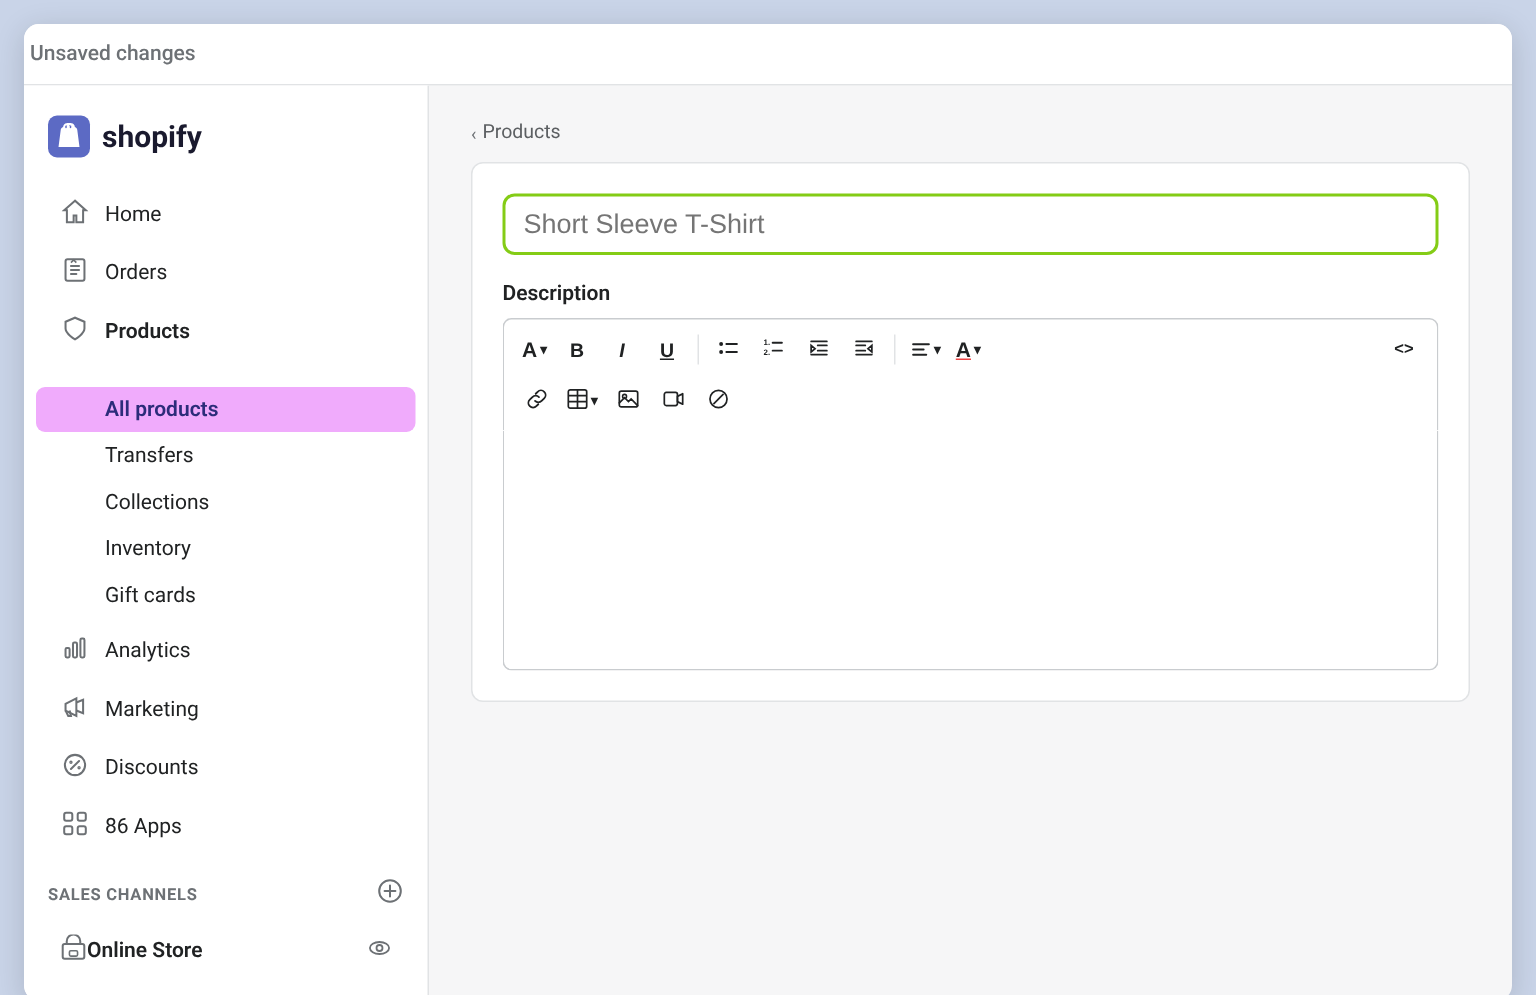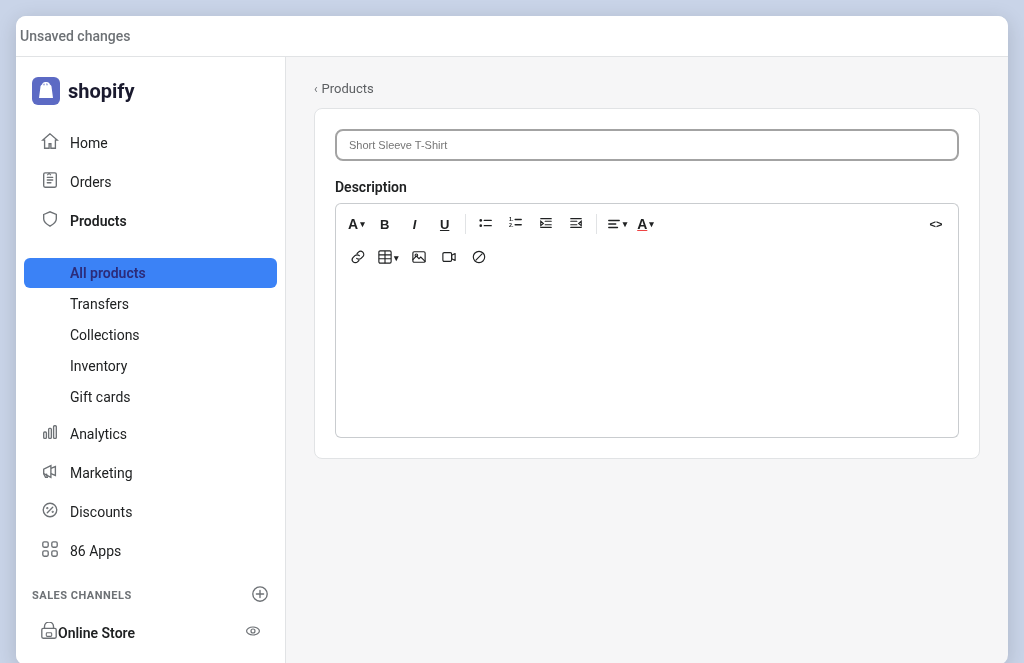--- a/index.html
+++ b/index.html
@@ -98,21 +98,21 @@
       display: flex;
       align-items: center;
       padding: 7px 16px 7px 46px;
       cursor: pointer;
       color: #202223;
       font-size: 14px;
       border-radius: 6px;
       margin: 1px 8px;
     }
     .nav-sub-item.active {
-      background: #3b82f6;
+      background: #f0abfc;
       color: #2c2c7a;
       font-weight: 600;
       margin-top: 20px;
     }
     .nav-section-header {
       display: flex;
       align-items: center;
       justify-content: space-between;
       padding: 16px 16px 6px 16px;
       font-size: 11px;
@@ -160,23 +160,23 @@
     }
     .field-label {
       font-size: 14px;
       font-weight: 600;
       color: #202223;
       margin-bottom: 6px;
     }
     .title-input {
       width: 100%;
       padding: 8px 12px;
-      border: 2px solid #a3a3a3;
+      border: 2px solid #84cc16;
       border-radius: 8px;
-      font-size: 11px;
+      font-size: 18px;
       color: #6d7175;
       outline: none;
       margin-bottom: 18px;
     }
     .description-label {
       font-size: 14px;
       font-weight: 600;
       color: #202223;
       margin-bottom: 8px;
     }

